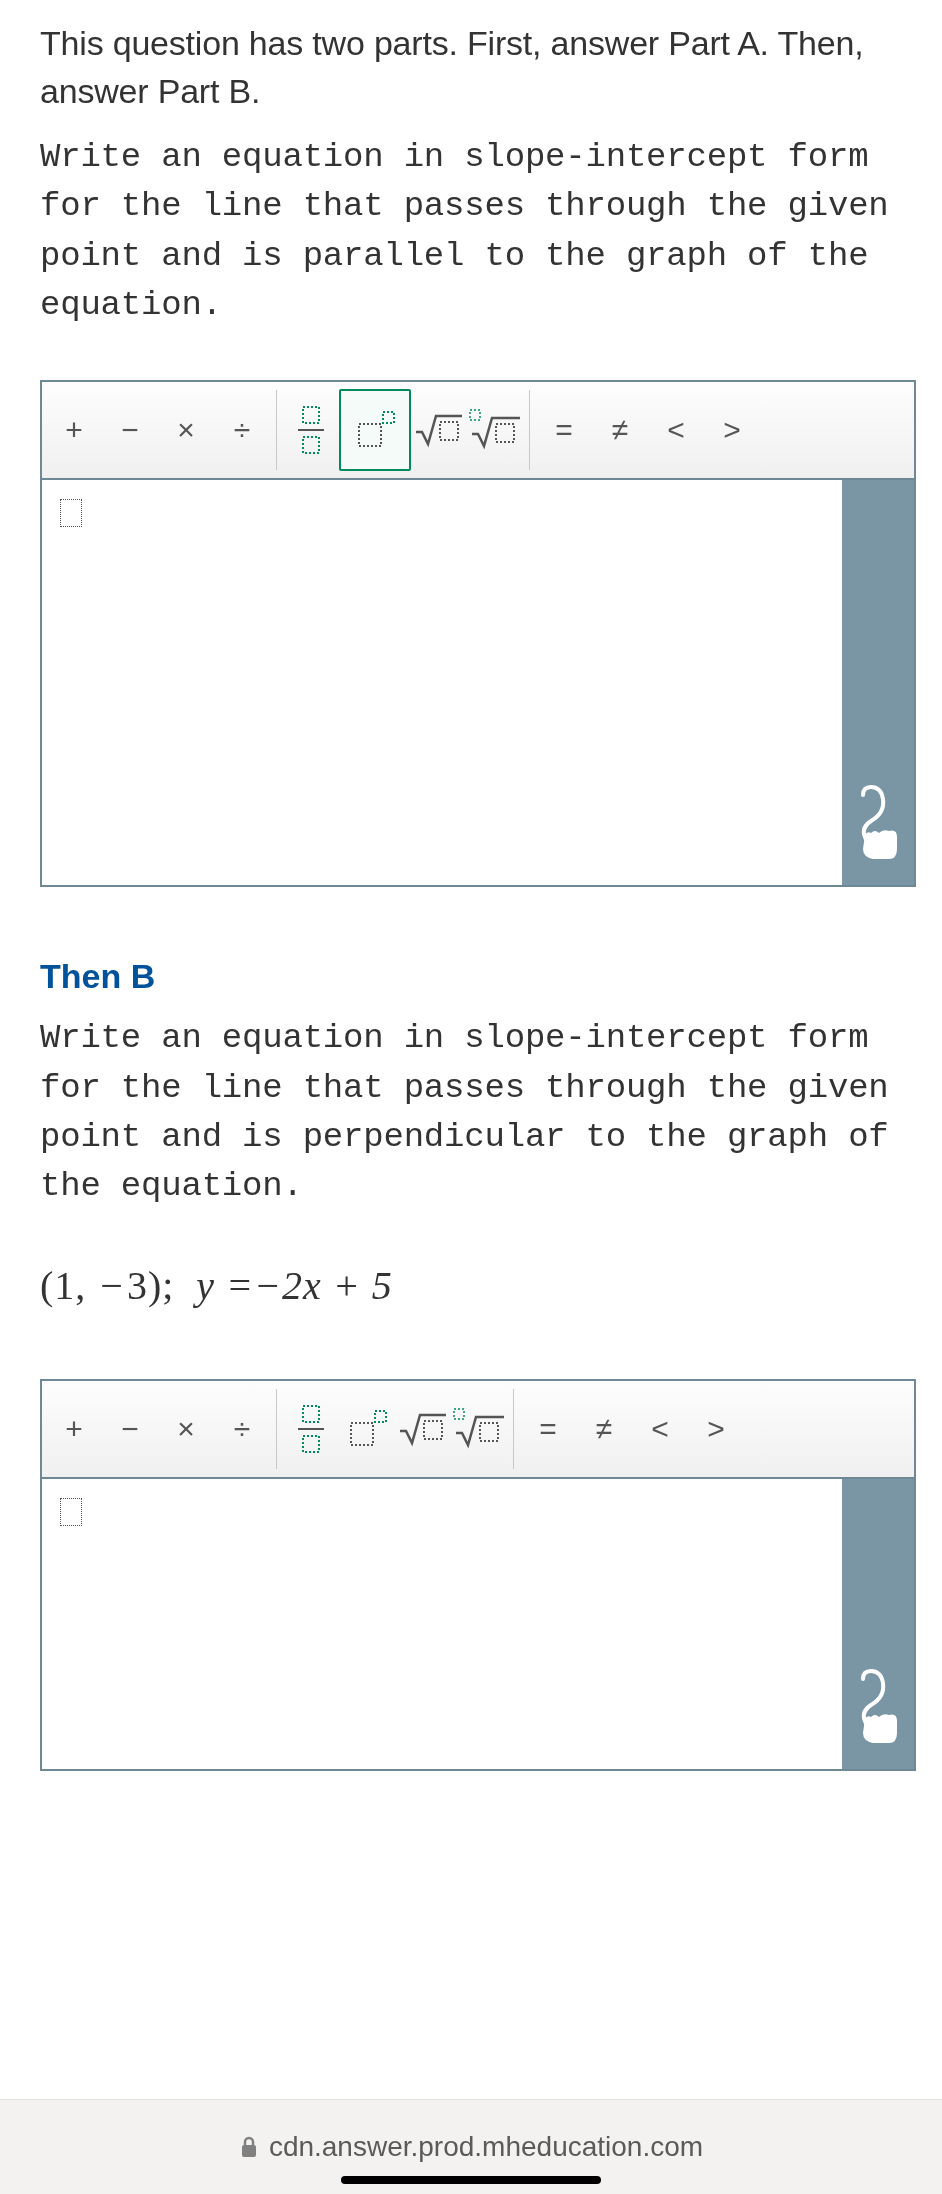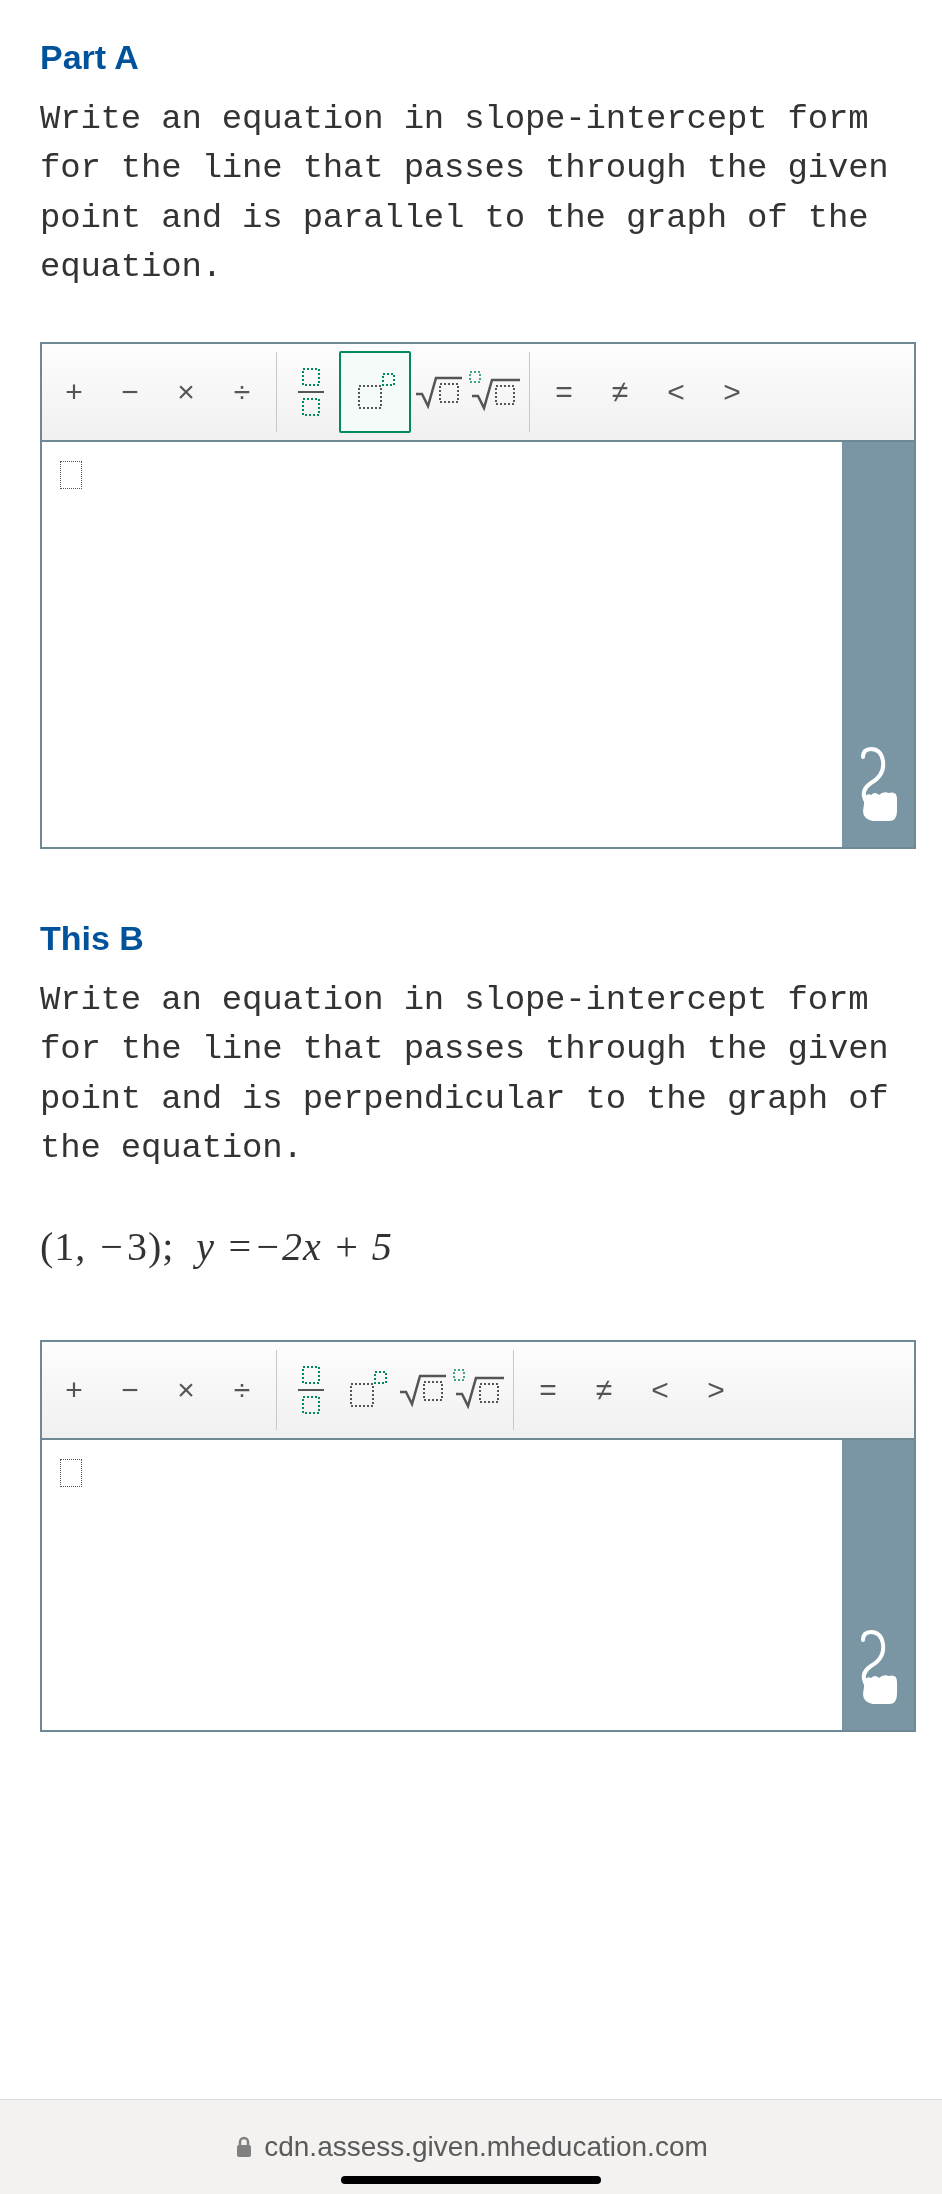--- a/index.html
+++ b/index.html
@@ -115,22 +115,22 @@
     background: #000;
     border-radius: 4px;
   }
   .lock-icon { margin-right: 10px; display:inline-flex;}
 </style>
 </head>
 <body>
 
 <div class="content">
 
-
-  <p class="part-label">Part A</p>
+  <p class="intro">This question has two parts. First, answer Part A. Then, answer Part B.</p>
+
   <p class="prompt">Write an equation in slope-intercept form for the line that passes through the given point and is parallel to the graph of the equation.</p>
 
   <div class="math-editor">
     <div class="toolbar">
       <div class="tb-btn">+</div>
       <div class="tb-btn">−</div>
       <div class="tb-btn">×</div>
       <div class="tb-btn">÷</div>
       <div class="tb-sep"></div>
       <div class="tb-btn">
@@ -171,21 +171,21 @@
       </div>
       <div class="scratch-tab">
         <svg width="50" height="80" viewBox="0 0 50 80">
           <path d="M10 10 Q 10 2 18 2 Q 28 2 30 14 Q 32 28 18 36 Q 6 44 14 56" fill="none" stroke="#fff" stroke-width="4" stroke-linecap="round"></path>
           <path d="M18 48 Q 14 46 12 50 L 10 64 Q 10 72 20 74 L 36 74 Q 44 74 44 64 L 44 52 Q 44 44 36 46 Q 30 44 26 48 Q 22 44 18 48 Z" fill="#fff"></path>
         </svg>
       </div>
     </div>
   </div>
 
-  <p class="part-label">This B</p>
+  <p class="part-label">Then B</p>
   <p class="prompt">Write an equation in slope-intercept form for the line that passes through the given point and is perpendicular to the graph of the equation.</p>
   <p class="equation">
     <span>(1,</span>&nbsp;<span class="minus">−</span><span>3);</span>&nbsp;&nbsp;<i><span>y =−2x + 5</span></i>
   </p>
 
   <div class="math-editor">
     <div class="toolbar">
       <div class="tb-btn">+</div>
       <div class="tb-btn">−</div>
       <div class="tb-btn">×</div>
@@ -238,15 +238,15 @@
 
 </div>
 
 <div class="browser-bar">
   <span class="lock-icon">
     <svg width="20" height="24" viewBox="0 0 20 24">
       <rect x="3" y="10" width="14" height="12" rx="2" fill="#808080"></rect>
       <path d="M6 10 V7 a4 4 0 0 1 8 0 V10" fill="none" stroke="#808080" stroke-width="2.5"></path>
     </svg>
   </span>
-  <span>cdn.assess.given.mheducation.com</span>
+  <span>cdn.answer.prod.mheducation.com</span>
 </div>
 <div class="home-indicator"></div>
 
 </body></html>

